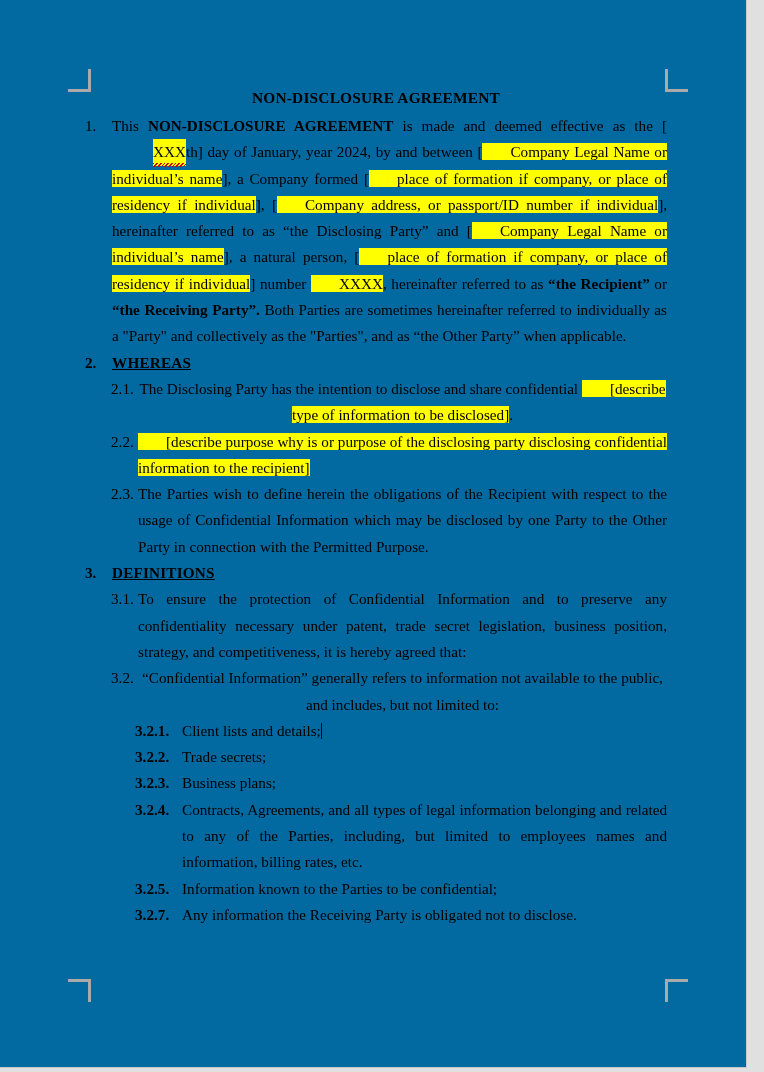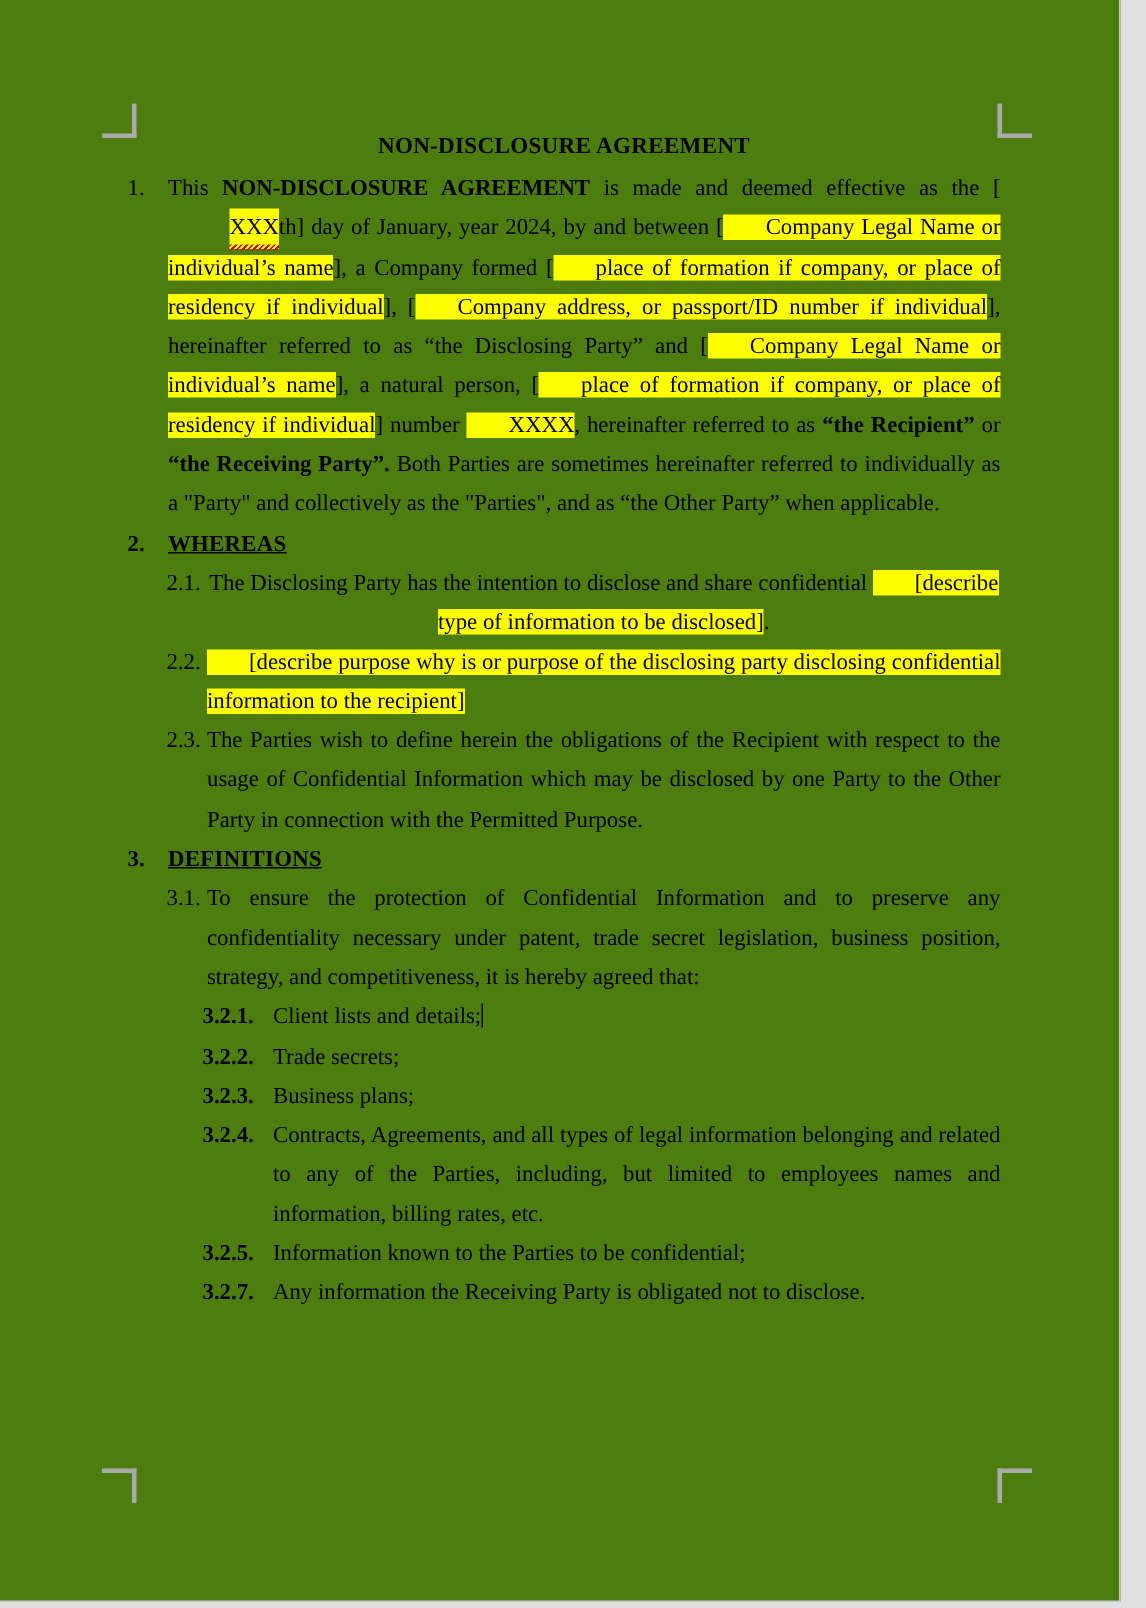--- a/index.html
+++ b/index.html
@@ -15,21 +15,21 @@
     font-family: "Liberation Serif", "DejaVu Serif", serif;
   }
 
   
   #page-sheet {
     position: absolute;
     left: 0;
     top: 0;
     width: 747px;
     height: 1068px;
-    background: #4d7c0f;
+    background: #0369a1;
     border-right: 1px solid #c8c8c8;
     border-bottom: 1px solid #c8c8c8;
     box-sizing: border-box;
   }
   #page-gutter {
     position: absolute;
     left: 748px;
     top: 0;
     width: 16px;
     height: 1072px;
@@ -228,20 +228,23 @@
     </p>
 
     <p class="clause-heading">
       <span class="num">3.</span><span class="heading-text">DEFINITIONS</span>
     </p>
 
     <p class="sub-item">
       <span class="num">3.1.</span><span>To ensure the protection of Confidential Information and to preserve any confidentiality necessary under patent, trade secret legislation, business position, strategy, and competitiveness, it is hereby agreed that:</span>
     </p>
 
+    <p class="sub-item tight">
+      <span class="num">3.2.</span><span>“Confidential Information” generally refers to information not available to the public, and includes, but not limited to:</span>
+    </p>
 
     <p class="subsub-item tight">
       <span class="num">3.2.1.</span><span>Client lists and details;</span><span class="caret"></span>
     </p>
 
     <p class="subsub-item tight">
       <span class="num">3.2.2.</span><span>Trade secrets;</span>
     </p>
 
     <p class="subsub-item tight">

